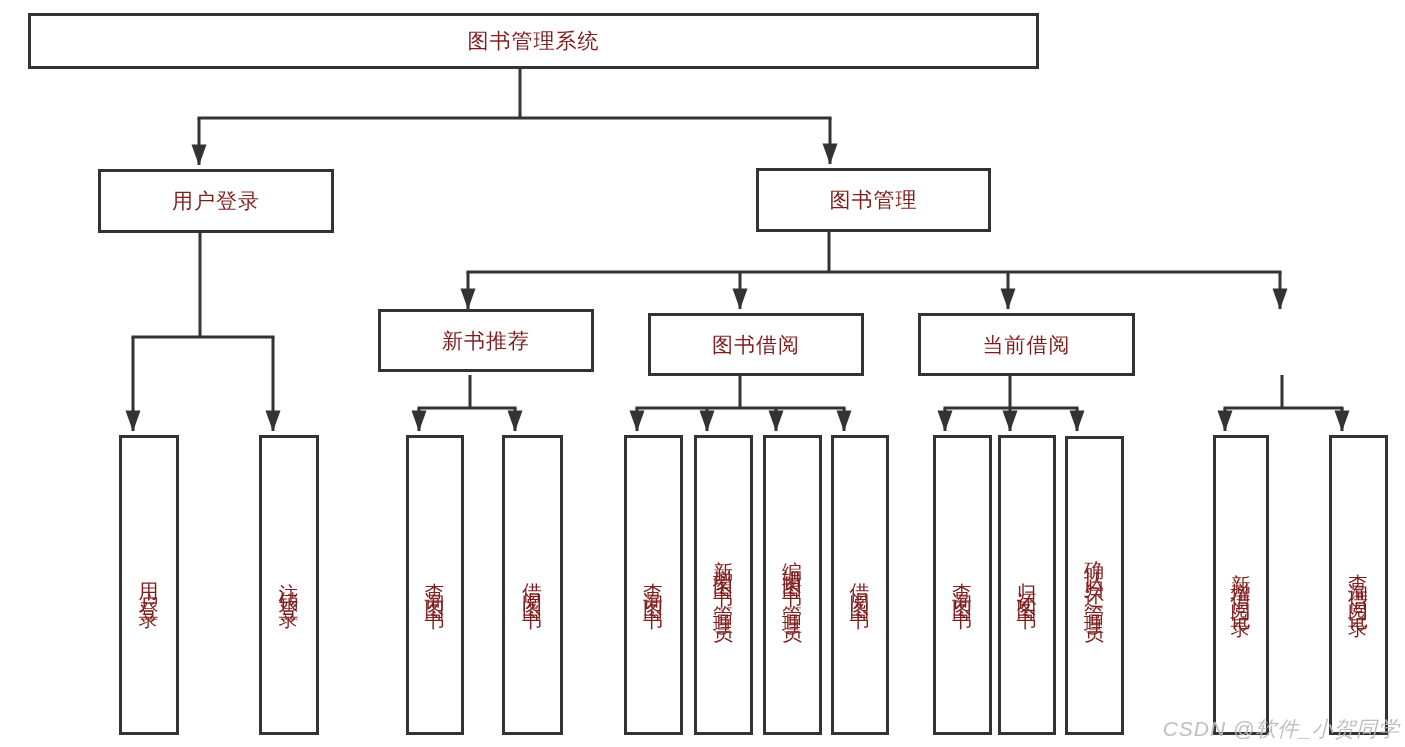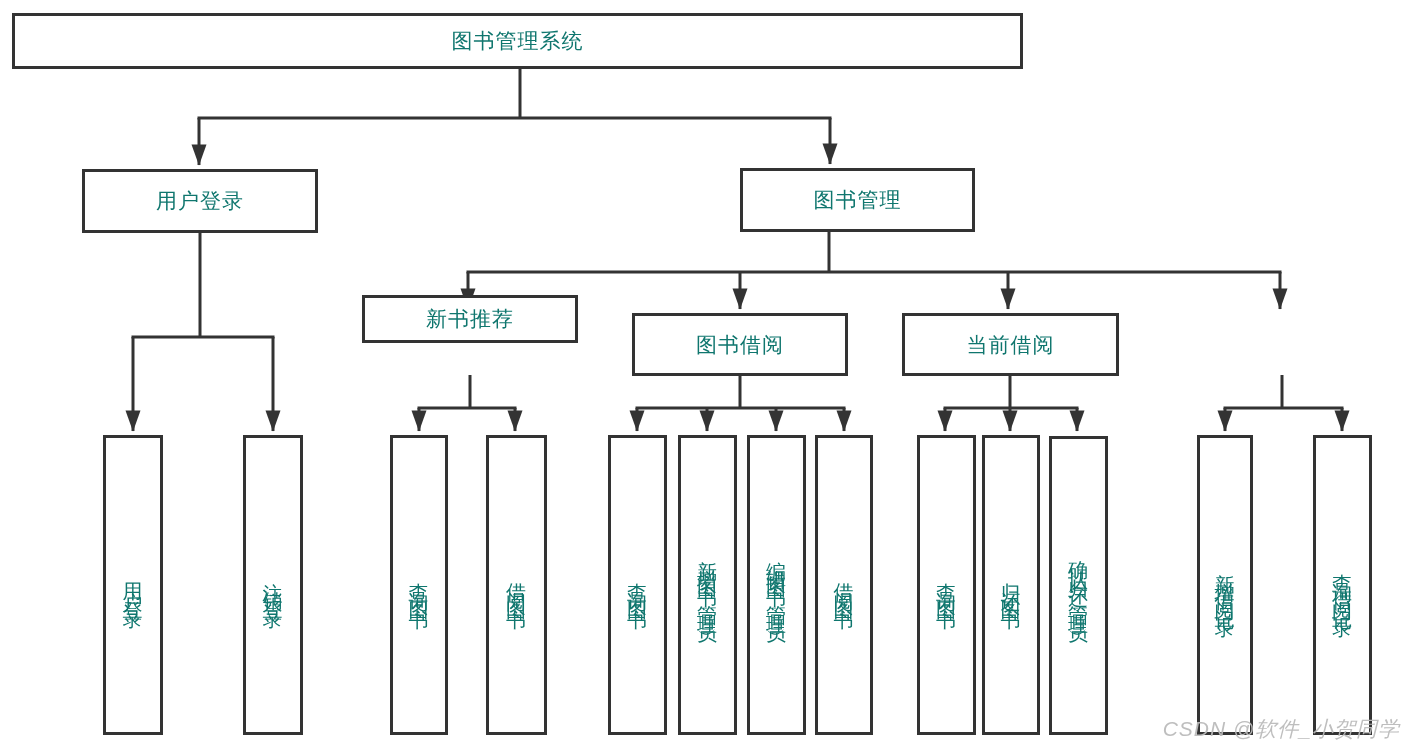--- a/index.html
+++ b/index.html
@@ -5,21 +5,22 @@
   html,body{margin:0;padding:0;background:#fff;}
   .stage{
     position:relative;width:1405px;height:747px;background:#ffffff;
     font-family:"Liberation Sans","DejaVu Sans",sans-serif;overflow:hidden;
   }
   svg.lines{position:absolute;left:0;top:0;}
   .box{
     position:absolute;box-sizing:border-box;
     border:3px solid #333333;background:#ffffff;
     display:flex;align-items:center;justify-content:center;
-    color:#0f766e;
+    color:#7f1d1d;
+    margin-left:16px;
   }
   .h{font-size:21px;letter-spacing:1px;white-space:nowrap;}
   .v{
     writing-mode:vertical-rl;text-orientation:mixed;
     font-size:20px;letter-spacing:9px;line-height:1;
   }
   .watermark{
     position:absolute;right:5px;bottom:4px;z-index:5;
     font-size:21px;color:rgba(186,186,186,0.95);letter-spacing:1px;
     white-space:nowrap;
@@ -79,21 +80,21 @@
       <path d="M1225 408 V431" marker-end="url(#arrow)"></path>
       <path d="M1342 408 V431" marker-end="url(#arrow)"></path>
     </g>
   </svg>
 
   <div class="box h" style="left:12px;top:13px;width:1011px;height:56px">图书管理系统</div>
 
   <div class="box h" style="left:82px;top:169px;width:236px;height:64px">用户登录</div>
   <div class="box h" style="left:740px;top:168px;width:235px;height:64px">图书管理</div>
 
-  <div class="box h" style="left:362px;top:295px;width:216px;height:48px">新书推荐</div>
+  <div class="box h" style="left:362px;top:309px;width:216px;height:63px">新书推荐</div>
   <div class="box h" style="left:632px;top:313px;width:216px;height:63px">图书借阅</div>
   <div class="box h" style="left:902px;top:313px;width:217px;height:63px">当前借阅</div>
 
   <div class="box v" style="left:103px;top:435px;width:60px;height:300px">用户登录</div>
   <div class="box v" style="left:243px;top:435px;width:60px;height:300px">注销登录</div>
 
   <div class="box v" style="left:390px;top:435px;width:58px;height:300px">查询图书</div>
   <div class="box v" style="left:486px;top:435px;width:61px;height:300px">借阅图书</div>
 
   <div class="box v" style="left:608px;top:435px;width:59px;height:300px">查询图书</div>

